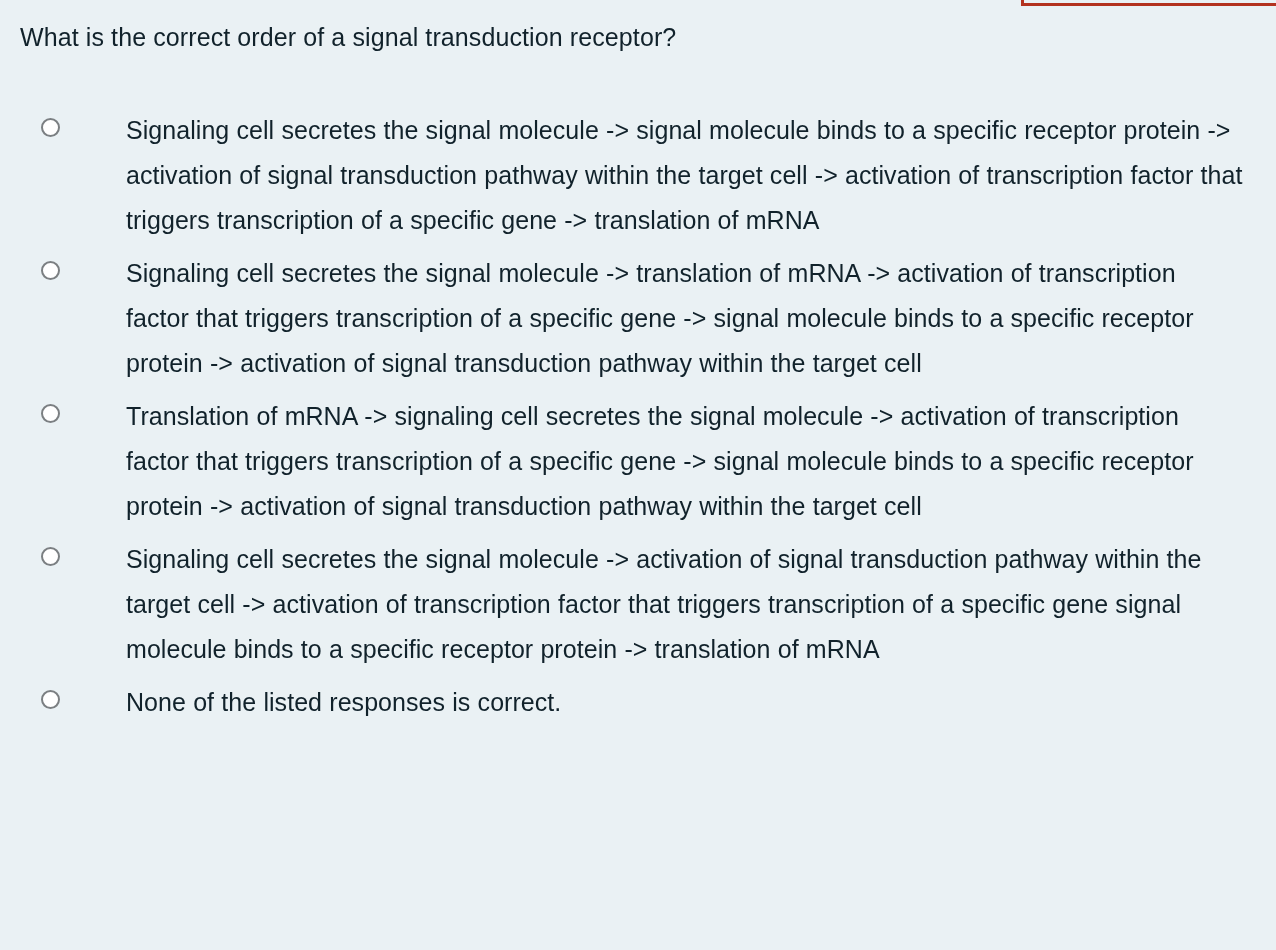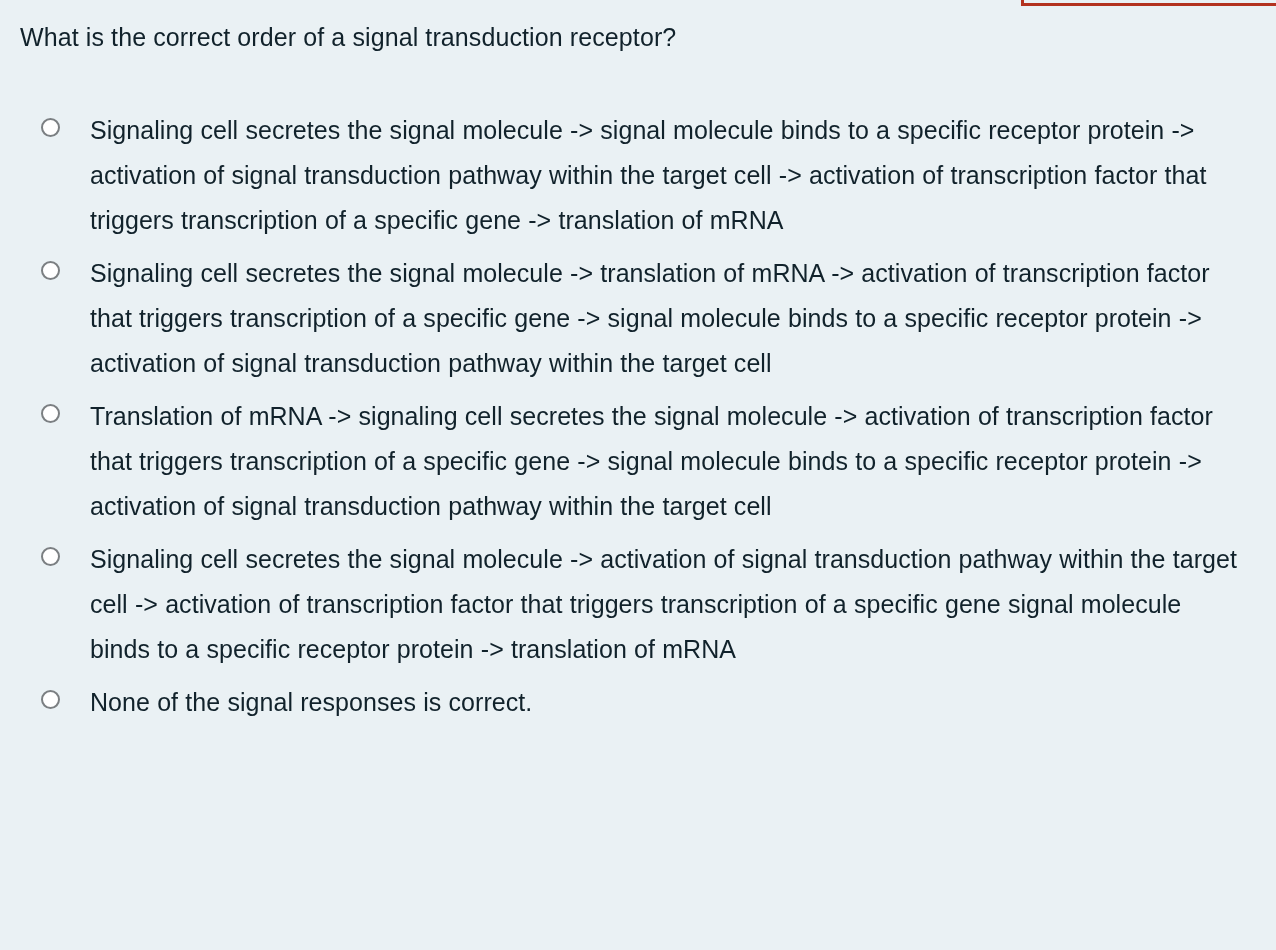--- a/index.html
+++ b/index.html
@@ -51,20 +51,21 @@
     margin: 0;
     padding: 0;
     list-style: none;
   }
 
   .answer-option {
     display: flex;
     align-items: flex-start;
     margin: 0 16px 8px 0;
     padding: 0;
+    gap: 36px;
   }
 
   .radio-wrap {
     flex: 0 0 auto;
     width: 52px;
     display: flex;
     justify-content: flex-start;
     padding-left: 21px;
     padding-top: 10px;
     box-sizing: border-box;
@@ -125,16 +126,16 @@
     <span class="radio-wrap">
       <span class="radio-circle"></span>
     </span>
     <span class="answer-text">Signaling cell secretes the signal molecule -&gt; activation of signal transduction pathway within the target cell -&gt; activation of transcription factor that triggers transcription of a specific gene signal molecule binds to a specific receptor protein -&gt; translation of mRNA</span>
   </li>
 
   <li class="answer-option">
     <span class="radio-wrap">
       <span class="radio-circle"></span>
     </span>
-    <span class="answer-text">None of the signal responses is correct.</span>
+    <span class="answer-text">None of the listed responses is correct.</span>
   </li>
 
 </ul>
 
 </body></html>

